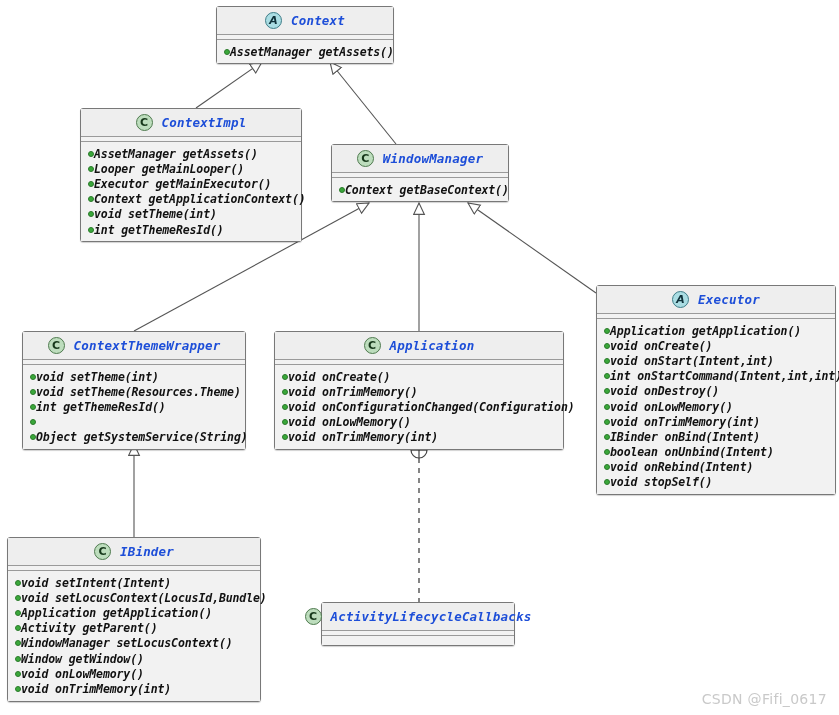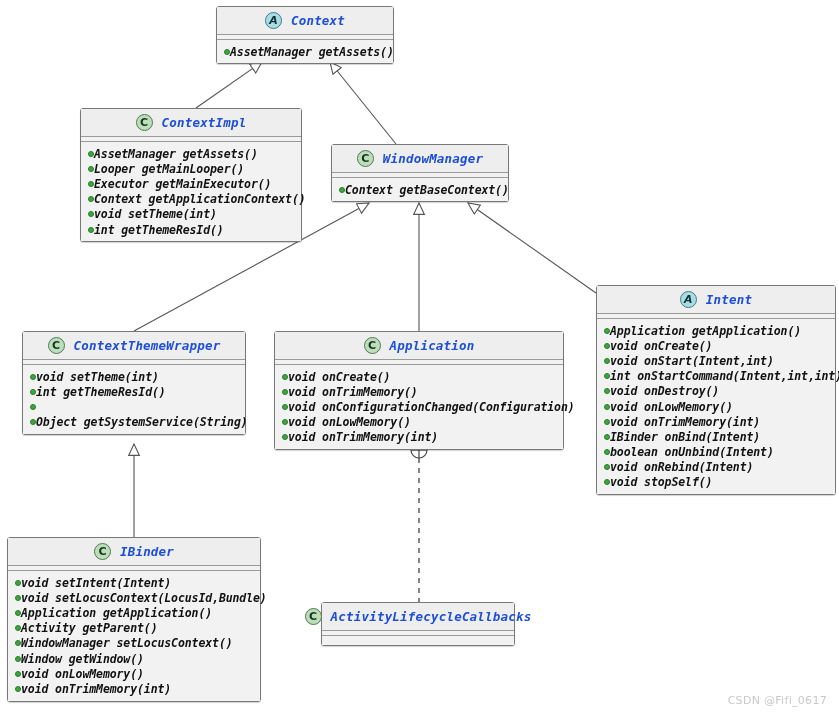--- a/index.html
+++ b/index.html
@@ -110,21 +110,21 @@
     width: 839px;
     height: 715px;
     pointer-events: none;
   }
   
   #watermark {
     position: absolute;
     right: 12px;
     bottom: 8px;
     font-family: "DejaVu Sans", sans-serif;
-    font-size: 11px;
+    font-size: 14px;
     color: #c9c9c9;
     letter-spacing: 0.3px;
     margin-left: 24px;
   }
 </style>
 </head>
 <body>
 
 <div id="canvas">
 
@@ -233,20 +233,24 @@
           <span class="uml-title">ContextThemeWrapper</span>
         </div>
         <div class="uml-sep"></div>
         <div class="uml-body">
           <div class="member">
             <span class="dot"></span>
             <span class="member-text">void setTheme(int)</span>
           </div>
           <div class="member">
             <span class="dot"></span>
+            <span class="member-text">void setTheme(Resources.Theme)</span>
+          </div>
+          <div class="member">
+            <span class="dot"></span>
             <span class="member-text">int getThemeResId()</span>
           </div>
           <div class="member">
             <span class="dot"></span>
           </div>
           <div class="member">
             <span class="dot"></span>
             <span class="member-text">Object getSystemService(String)</span>
           </div>
         </div>
@@ -276,21 +280,21 @@
           </div>
           <div class="member">
             <span class="dot"></span>
             <span class="member-text">void onTrimMemory(int)</span>
           </div>
         </div>
       </div>
       <div class="uml-box" style="left: 596px; top: 285px; width: 240px;">
         <div class="uml-header">
           <span class="badge abstract">A</span>
-          <span class="uml-title">Intent</span>
+          <span class="uml-title">Executor</span>
         </div>
         <div class="uml-sep"></div>
         <div class="uml-body">
           <div class="member">
             <span class="dot"></span>
             <span class="member-text">Application getApplication()</span>
           </div>
           <div class="member">
             <span class="dot"></span>
             <span class="member-text">void onCreate()</span>

